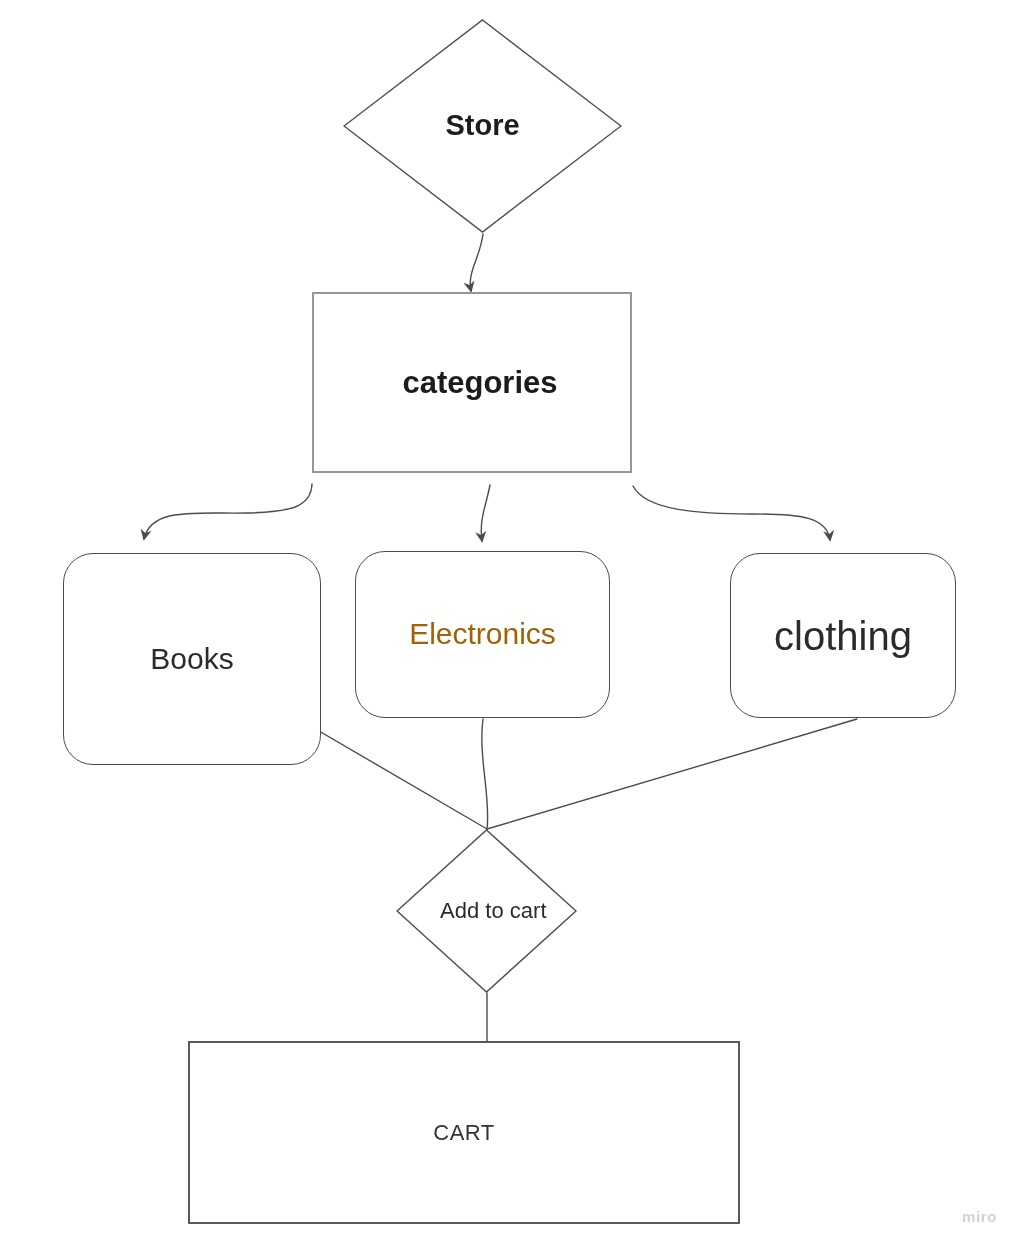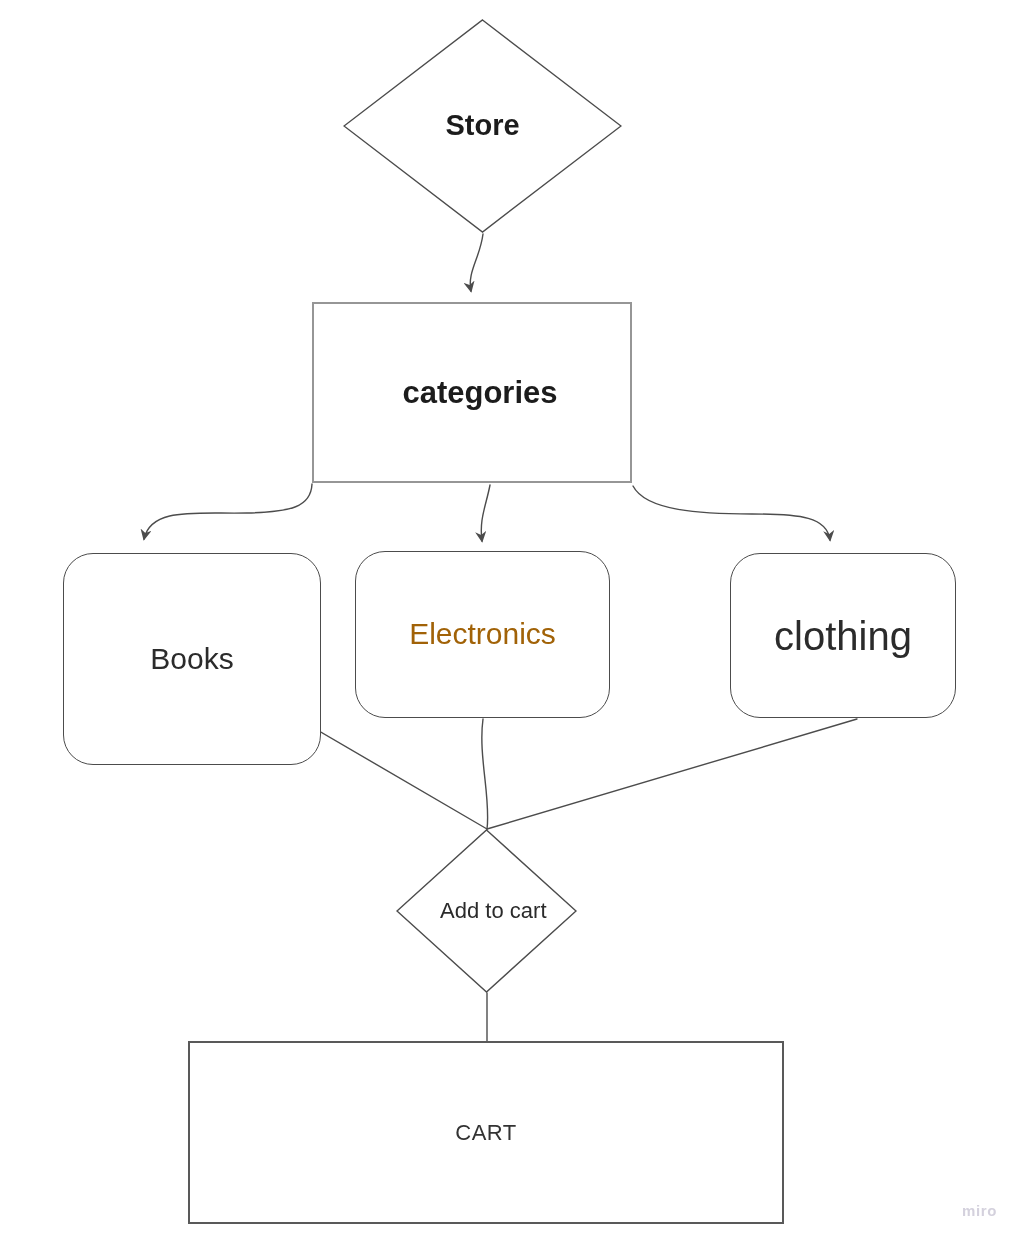--- a/index.html
+++ b/index.html
@@ -67,21 +67,21 @@
   .lbl-store       { font-size: 29px; font-weight: bold; }
   .lbl-categories  { font-size: 31px; font-weight: bold; }
   .lbl-books       { font-size: 30px; font-weight: normal; color: #2b2b2b; }
   .lbl-electronics { font-size: 30px; font-weight: normal; color: #a16207; }
   .lbl-clothing    { font-size: 40px; font-weight: normal; color: #2b2b2b; }
   .lbl-addtocart   { font-size: 22px; font-weight: normal; color: #2b2b2b; width: 120px; }
   .lbl-cart        { font-size: 22px; font-weight: normal; color: #333333; letter-spacing: 0.5px; }
   .watermark {
     position: absolute;
     right: 24px;
-    bottom: 20px;
+    bottom: 14px;
     z-index: 3;
     font-size: 15px;
     font-weight: 600;
     letter-spacing: 0.6px;
     color: #d4d1dd;
     margin-top: 24px;
   }
 </style>
 </head>
 <body>
@@ -104,21 +104,21 @@
     <path class="edge" d="M 487 993 L 487 1041"></path>
   </svg>
 
   <div class="node" style="left:343px; top:19px; width:279px; height:214px;">
     <svg class="shape-svg" viewBox="0 0 279 214" preserveAspectRatio="none">
       <polygon points="139.5,1 278,107 139.5,213 1,107"></polygon>
     </svg>
     <span class="label lbl-store">Store</span>
   </div>
 
-  <div class="node rect-plain" style="left:312px; top:302px; width:320px; height:181px;padding-left:16px;">
+  <div class="node rect-plain" style="left:312px; top:292px; width:320px; height:181px;padding-left:16px;">
     <span class="label lbl-categories">categories</span>
   </div>
 
   <div class="node rounded" style="left:15px; top:553px; width:258px; height:212px;margin-left:48px;">
     <span class="label lbl-books">Books</span>
   </div>
 
   <div class="node rounded" style="left:355px; top:551px; width:255px; height:167px;">
     <span class="label lbl-electronics">Electronics</span>
   </div>
@@ -127,19 +127,19 @@
     <span class="label lbl-clothing">clothing</span>
   </div>
 
   <div class="node" style="left:396px; top:829px; width:181px; height:164px;text-align:right;">
     <svg class="shape-svg" viewBox="0 0 181 164" preserveAspectRatio="none">
       <polygon points="90.5,1 180,82 90.5,163 1,82"></polygon>
     </svg>
     <span class="label lbl-addtocart">Add to cart</span>
   </div>
 
-  <div class="node rect-dark" style="left:188px; top:1041px; width:596px; height:183px;justify-content:center;">
+  <div class="node rect-dark" style="left:188px; top:1041px; width:552px; height:183px;justify-content:center;">
     <span class="label lbl-cart">CART</span>
   </div>
 
   <div class="watermark">miro</div>
 
 </div>
 
 </body></html>

